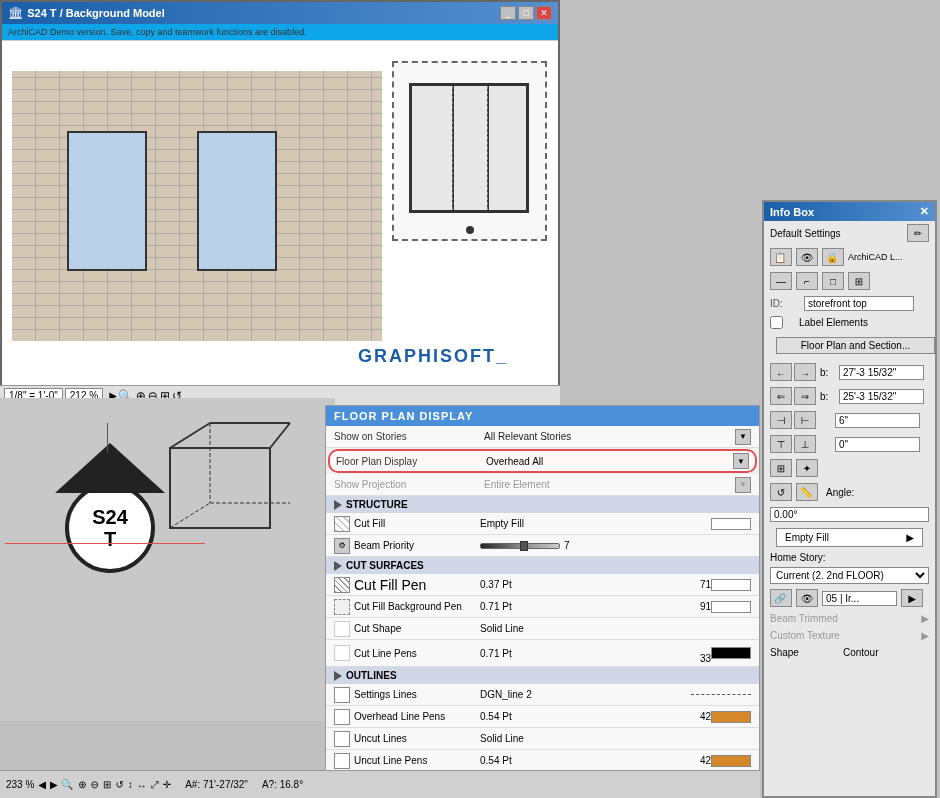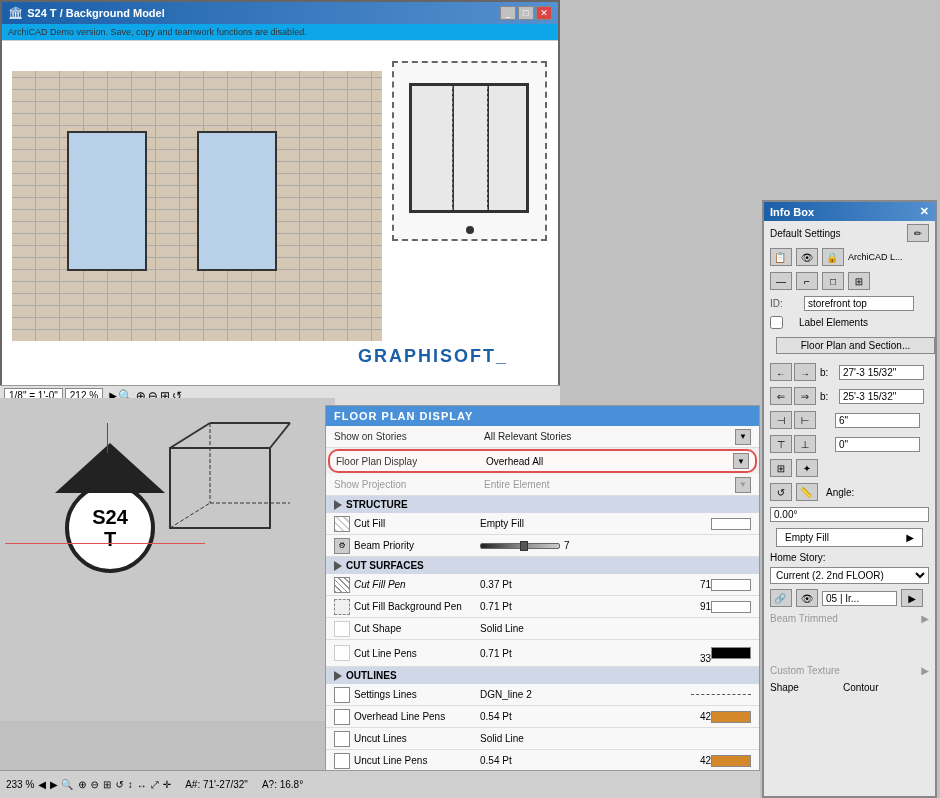--- a/index.html
+++ b/index.html
@@ -415,21 +415,21 @@
     <span style="font-size:10px;padding-left:4px;">7</span>
   </div>
 
   <div class="section-header">
     <div class="section-triangle"></div>
     <span>CUT SURFACES</span>
   </div>
 
   <div class="fpd-row">
     <div class="row-icon" style="background:repeating-linear-gradient(45deg,#999,#999 1px,#fff 1px,#fff 4px);"></div>
-    <span style="width:130px;font-size:10px;padding-left:4px;font-style:italic;">Cut Fill Pen</span>
+    <span style="width:130px;font-size:14px;padding-left:4px;">Cut Fill Pen</span>
     <span style="flex:1;font-size:10px;">0.37 Pt</span>
     <span style="font-size:10px;width:25px;text-align:right;">71</span>
     <div class="color-swatch"></div>
   </div>
 
   <div class="fpd-row">
     <div class="row-icon" style="border:1px dashed #888;background:#f0f0f0;"></div>
     <span style="width:130px;font-size:10px;padding-left:4px;">Cut Fill Background Pen</span>
     <span style="flex:1;font-size:10px;">0.71 Pt</span>
     <span style="font-size:10px;width:25px;text-align:right;">91</span>
@@ -611,21 +611,21 @@
     <div class="icon-btn">👁</div>
     <input class="info-input" value="05 | Ir..." style="width: 75px;">
     <div class="icon-btn">▶</div>
   </div>
 
   <div class="info-row" style="color:#999;">
     <span>Beam Trimmed</span>
     <span style="margin-left:auto;">▶</span>
   </div>
 
-  <div class="info-row" style="color:#999;margin-top:35px;">
+  <div class="info-row" style="color:#999;">
     <span>Custom Texture</span>
     <span style="margin-left:auto;">▶</span>
   </div>
 
   <div class="info-row">
     <span>Shape</span>
     <span style="margin-left:40px;">Contour</span>
   </div>
 </div>
 

